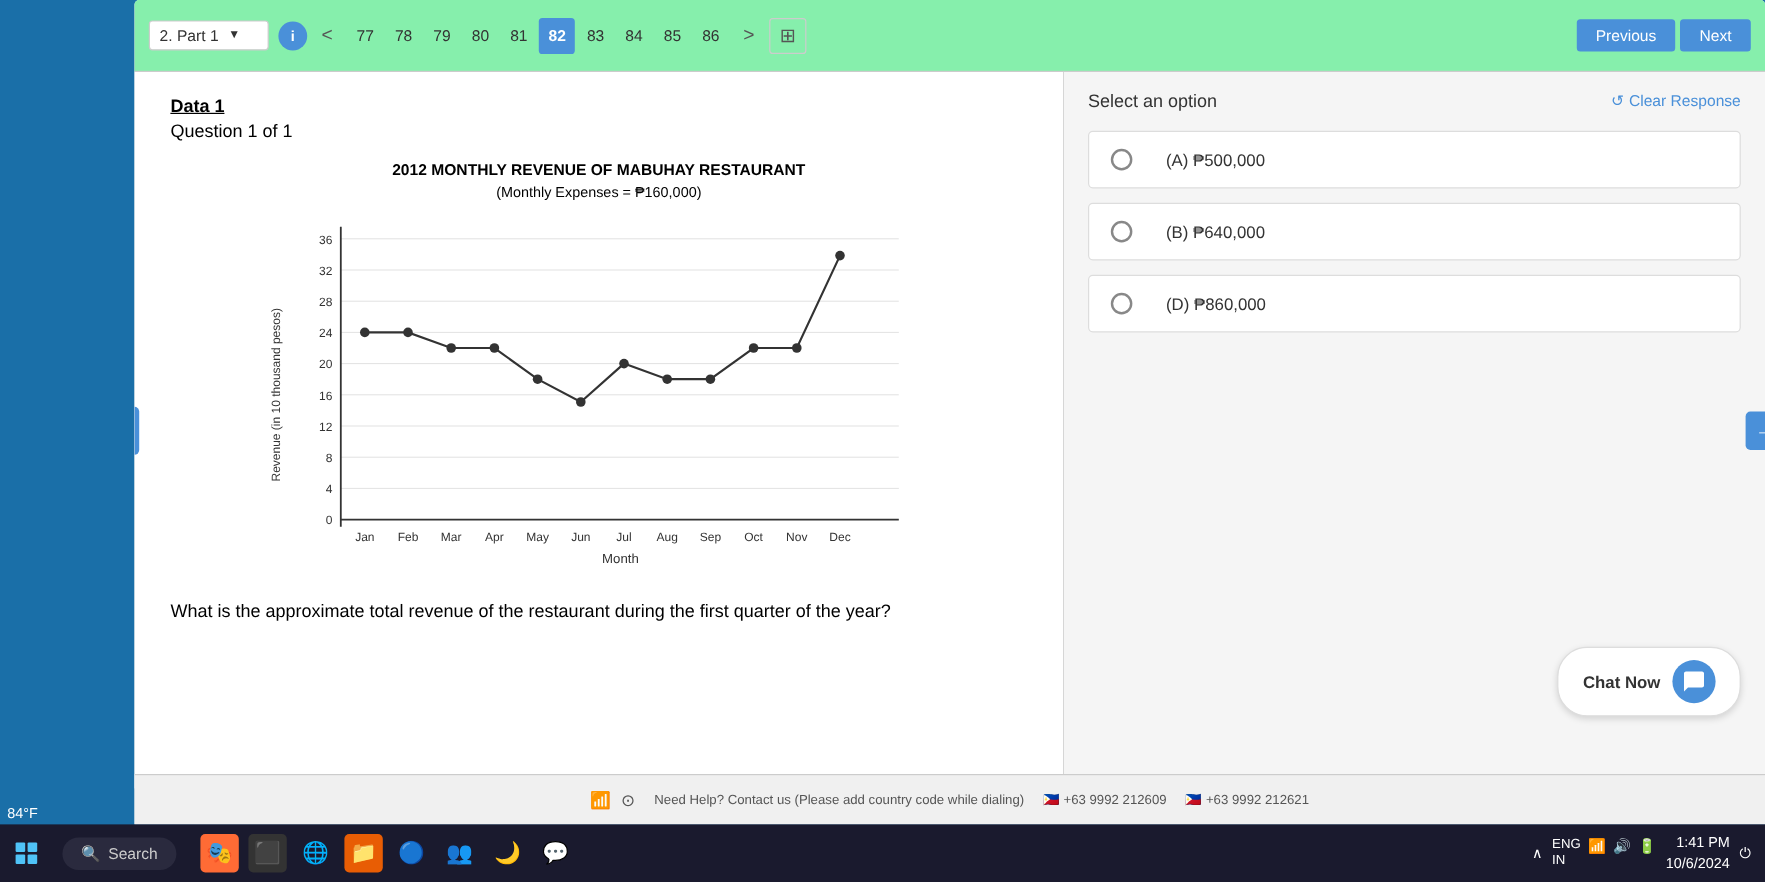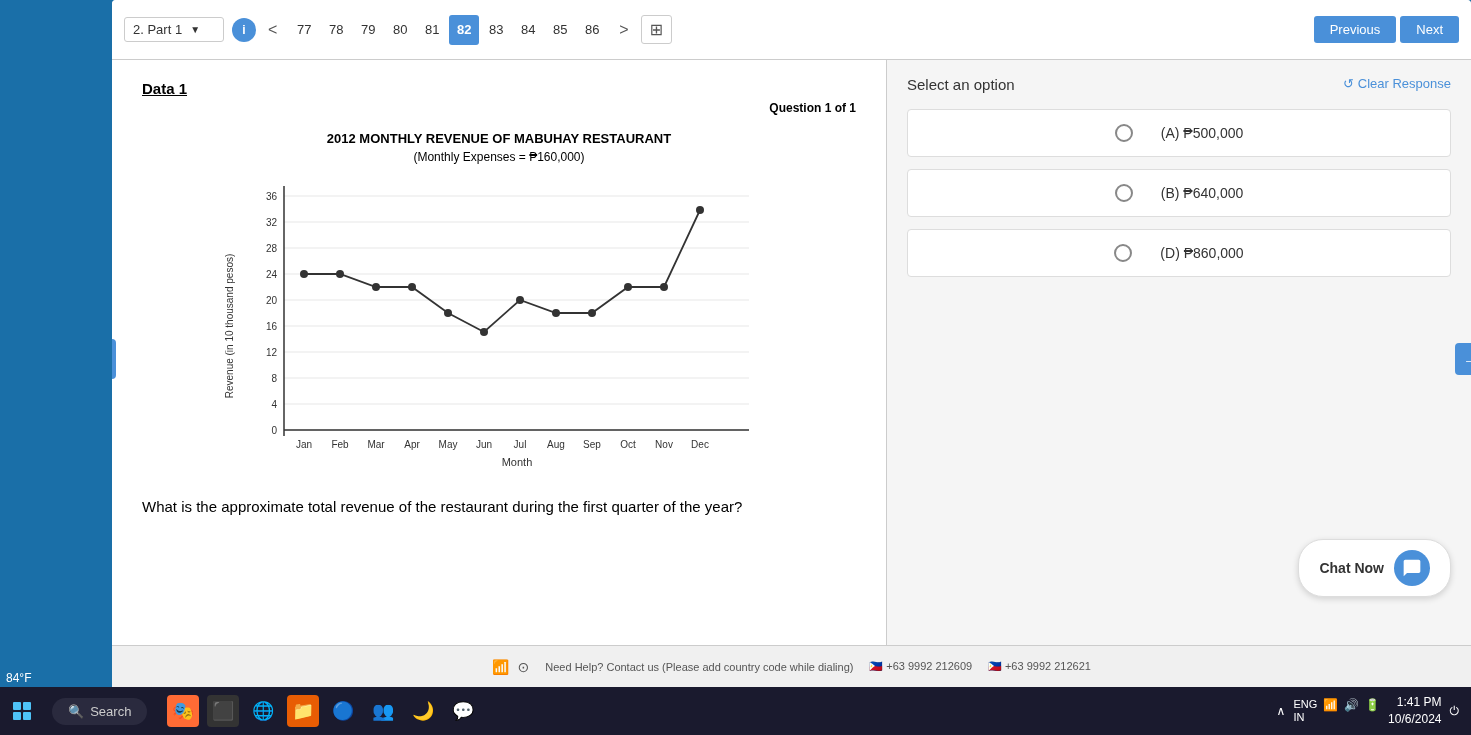--- a/index.html
+++ b/index.html
@@ -86,21 +86,21 @@
       left: 112px;
       right: 0;
       bottom: 48px;
       background: #e8e8e8;
       border-radius: 4px 4px 0 0;
       overflow: hidden;
     }
 
     
     .nav-bar {
-      background: #ffffff;
+      background: #86efac;
       border-bottom: 1px solid #ccc;
       height: 60px;
       display: flex;
       align-items: center;
       padding: 0 12px;
       gap: 8px;
     }
     .nav-dropdown {
       display: flex;
       align-items: center;
@@ -219,24 +219,23 @@
       cursor: pointer;
       font-size: 14px;
     }
     .data-label {
       font-weight: bold;
       font-size: 15px;
       text-decoration: underline;
       margin-bottom: 4px;
     }
     .question-label {
-      font-weight: bold;
-      font-size: 12px;
+      font-weight: normal;
+      font-size: 15px;
       margin-bottom: 16px;
-      text-align: right;
     }
     .chart-title {
       text-align: center;
       font-size: 13px;
       font-weight: bold;
       margin-bottom: 4px;
     }
     .chart-subtitle {
       text-align: center;
       font-size: 12px;
@@ -287,21 +286,20 @@
     .option-card {
       background: #fff;
       border: 1px solid #ddd;
       border-radius: 4px;
       padding: 14px 18px;
       margin-bottom: 12px;
       display: flex;
       align-items: center;
       gap: 28px;
       cursor: pointer;
-      justify-content: center;
     }
     .option-radio {
       width: 18px;
       height: 18px;
       border-radius: 50%;
       border: 2px solid #888;
       display: flex;
       align-items: center;
       justify-content: center;
       flex-shrink: 0;

